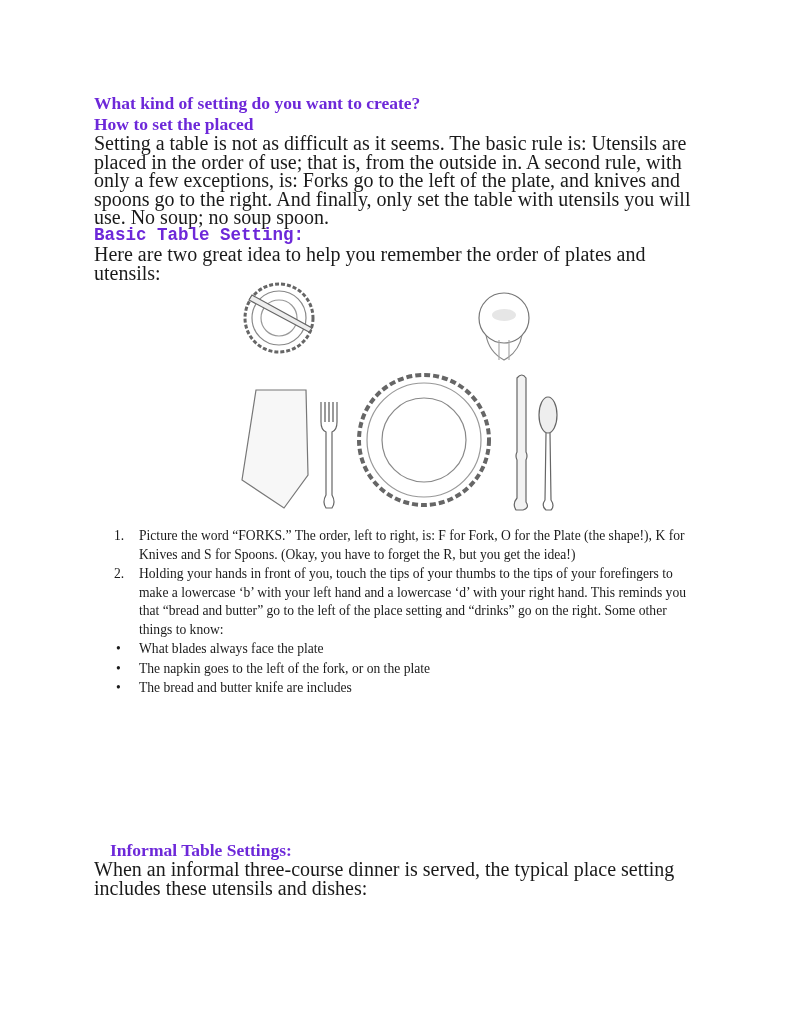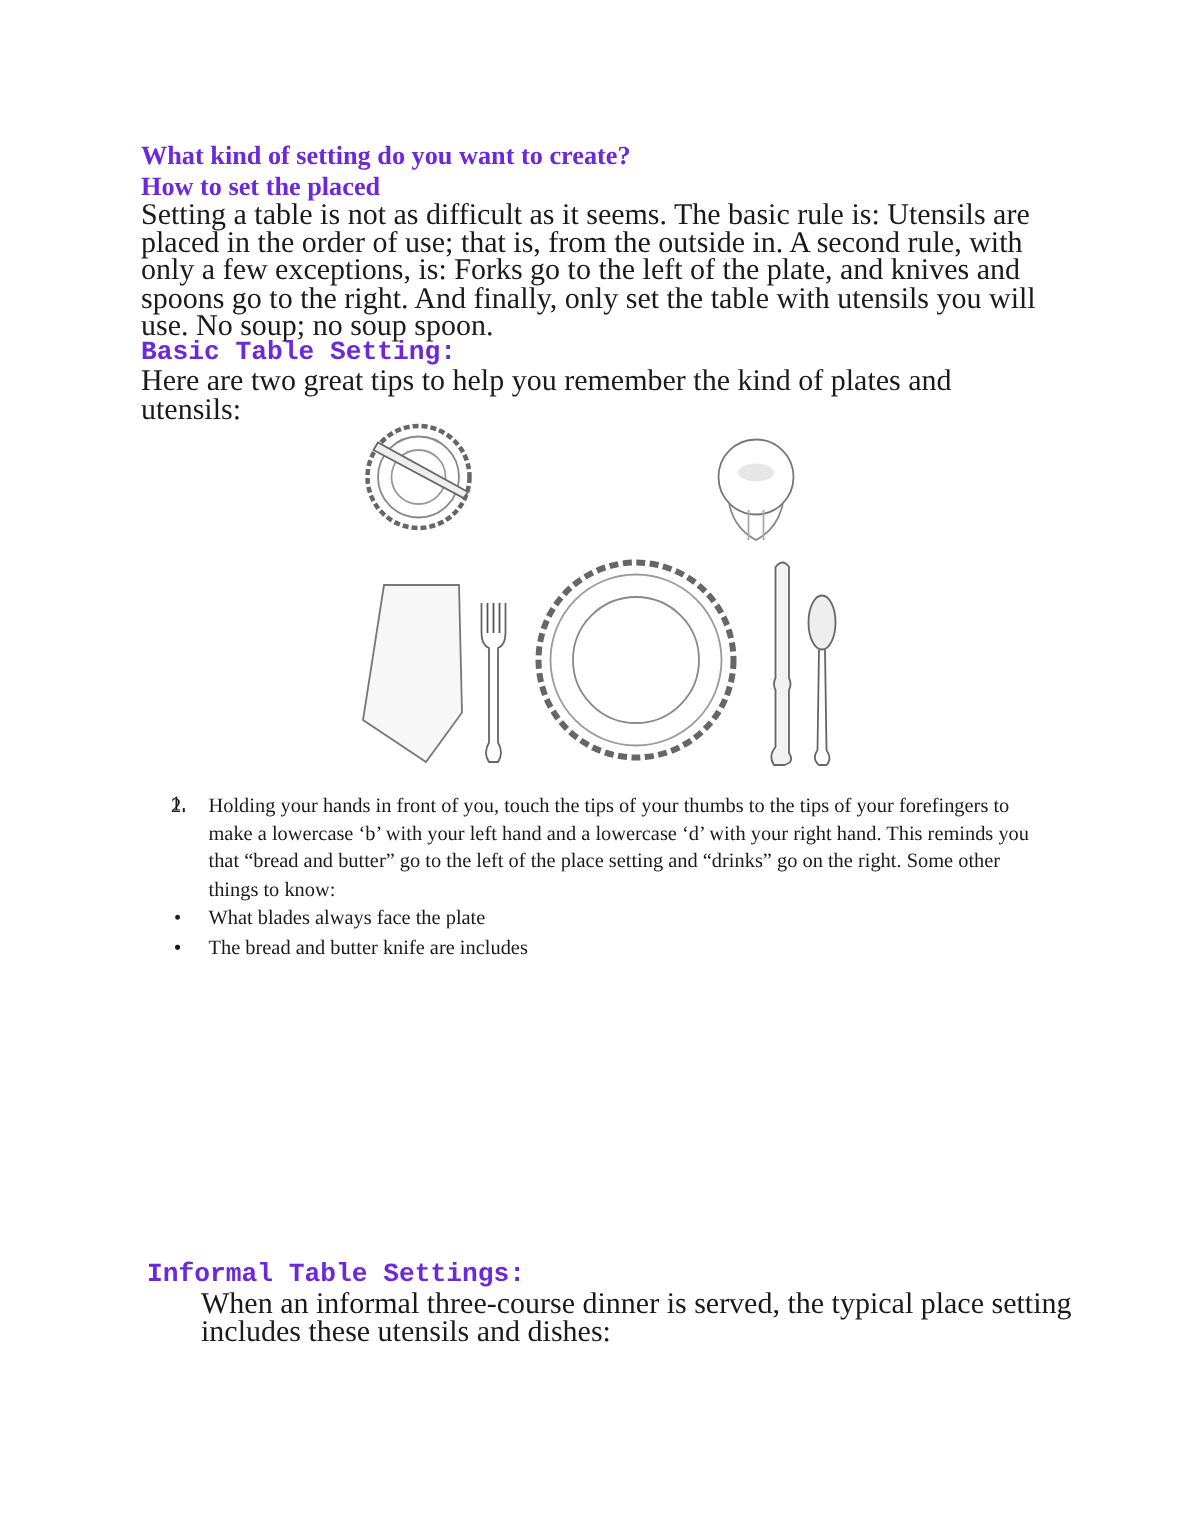--- a/index.html
+++ b/index.html
@@ -11,33 +11,33 @@
   .h-what { position: absolute; top: 93px; left: 0; }
   .h-how { position: absolute; top: 114px; left: 0; }
   .p-intro { position: absolute; top: 134px; left: 0; width: 605px; }
   .h-basic { position: absolute; top: 225px; left: 0; font-family: Liberation Mono, monospace; }
   .p-basic { position: absolute; top: 245px; left: 0; }
   .illustration { position: absolute; top: 280px; left: 140px; width: 350px; height: 235px; }
   .list { position: absolute; top: 527px; left: 20px; width: 585px; margin: 0; padding: 0; list-style: none; }
   .list li { position: relative; padding-left: 25px; font-size: 13.6px; line-height: 18.5px; margin-bottom: 1px; }
   .list li .marker { position: absolute; left: 0; top: 0; }
   .list li.bullet .marker { left: 2px; }
-  .h-informal { position: absolute; top: 840px; left: 4px; font-family: Liberation Mono, monospace; }
-  .p-informal { position: absolute; top: 860px; left: 0; width: 600px; margin-left: 40px; }
+  .h-informal { position: absolute; top: 840px; left: 16px; }
+  .p-informal { position: absolute; top: 860px; left: 0; width: 600px; }
 </style>
 </head>
 <body>
 
 <div class="page">
   <h1 class="h-what">What kind of setting do you want to create?</h1>
   <h2 class="h-how">How to set the placed</h2>
   <p class="p-intro">Setting a table is not as difficult as it seems. The basic rule is: Utensils are placed in the order of use; that is, from the outside in. A second rule, with only a few exceptions, is: Forks go to the left of the plate, and knives and spoons go to the right. And finally, only set the table with utensils you will use. No soup; no soup spoon.</p>
 
   <h2 class="h-basic">Basic Table Setting:</h2>
-  <p class="p-basic">Here are two great tips to help you remember the kind of plates and utensils:</p>
+  <p class="p-basic">Here are two great idea to help you remember the order of plates and utensils:</p>
 
   <div class="illustration">
     <svg width="350" height="235" viewBox="0 0 350 235" fill="none" stroke="#555" stroke-width="1.2">
 
       <g>
         <circle cx="45" cy="38" r="34" stroke="#666" stroke-width="3" stroke-dasharray="4 2"></circle>
         <circle cx="45" cy="38" r="27" stroke="#888"></circle>
         <circle cx="45" cy="38" r="18" stroke="#999"></circle>
         <path d="M15 20 L75 52 L78 48 L18 15 Z" fill="#eee" stroke="#666"></path>
       </g>
@@ -73,31 +73,33 @@
       <g>
         <ellipse cx="314" cy="135" rx="9" ry="18" fill="#eee" stroke="#666"></ellipse>
         <path d="M312 153 L311 220 Q307 226 312 230 L317 230 Q321 226 317 220 L316 153" stroke="#666"></path>
       </g>
     </svg>
   </div>
 
   <ul class="list">
     <li>
       <span class="marker">1.</span>
+      <span>Picture the word “FORKS.” The order, left to right, is: F for Fork, O for the Plate (the shape!), K for Knives and S for Spoons. (Okay, you have to forget the R, but you get the idea!)</span>
     </li>
     <li>
       <span class="marker">2.</span>
       <span>Holding your hands in front of you, touch the tips of your thumbs to the tips of your forefingers to make a lowercase ‘b’ with your left hand and a lowercase ‘d’ with your right hand. This reminds you that “bread and butter” go to the left of the place setting and “drinks” go on the right. Some other things to know:</span>
     </li>
     <li class="bullet">
       <span class="marker">•</span>
       <span>What blades always face the plate</span>
     </li>
     <li class="bullet">
       <span class="marker">•</span>
+      <span>The napkin goes to the left of the fork, or on the plate</span>
     </li>
     <li class="bullet">
       <span class="marker">•</span>
       <span>The bread and butter knife are includes</span>
     </li>
   </ul>
 
   <h2 class="h-informal">Informal Table Settings:</h2>
   <p class="p-informal">When an informal three-course dinner is served, the typical place setting includes these utensils and dishes:</p>
 </div>

